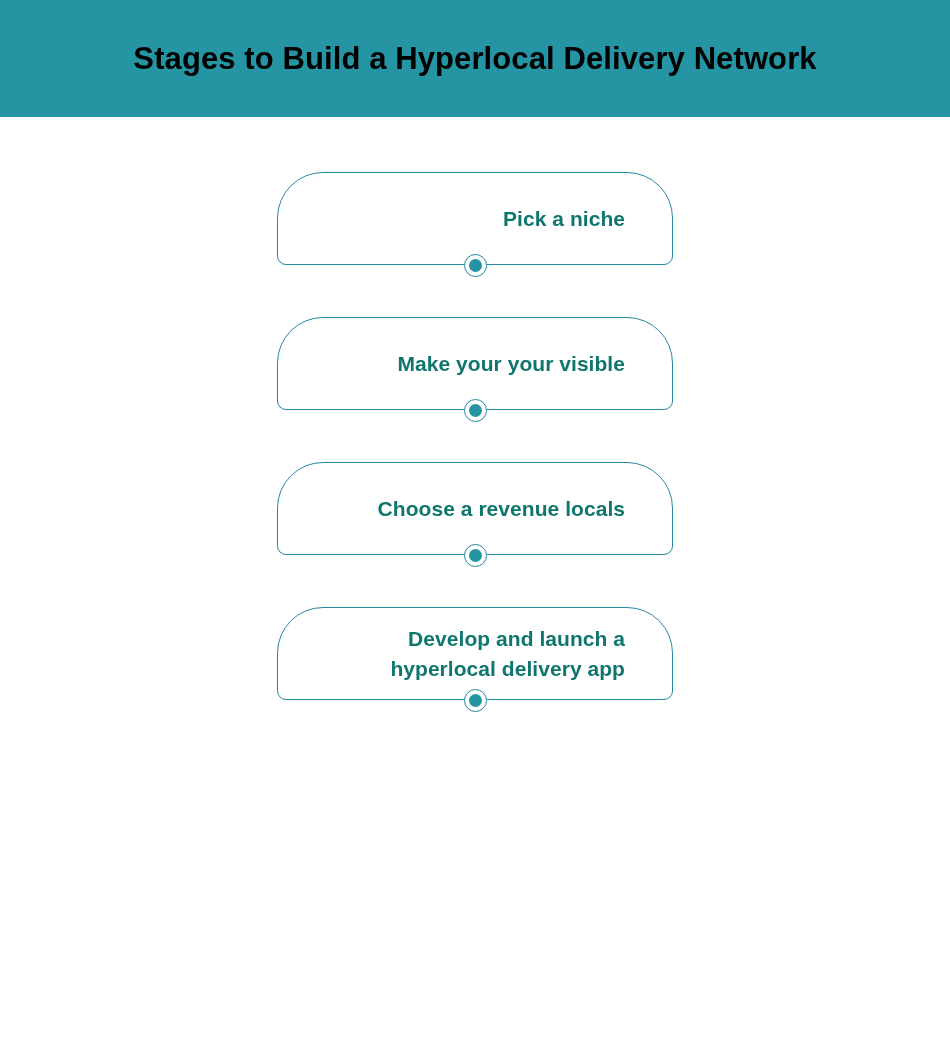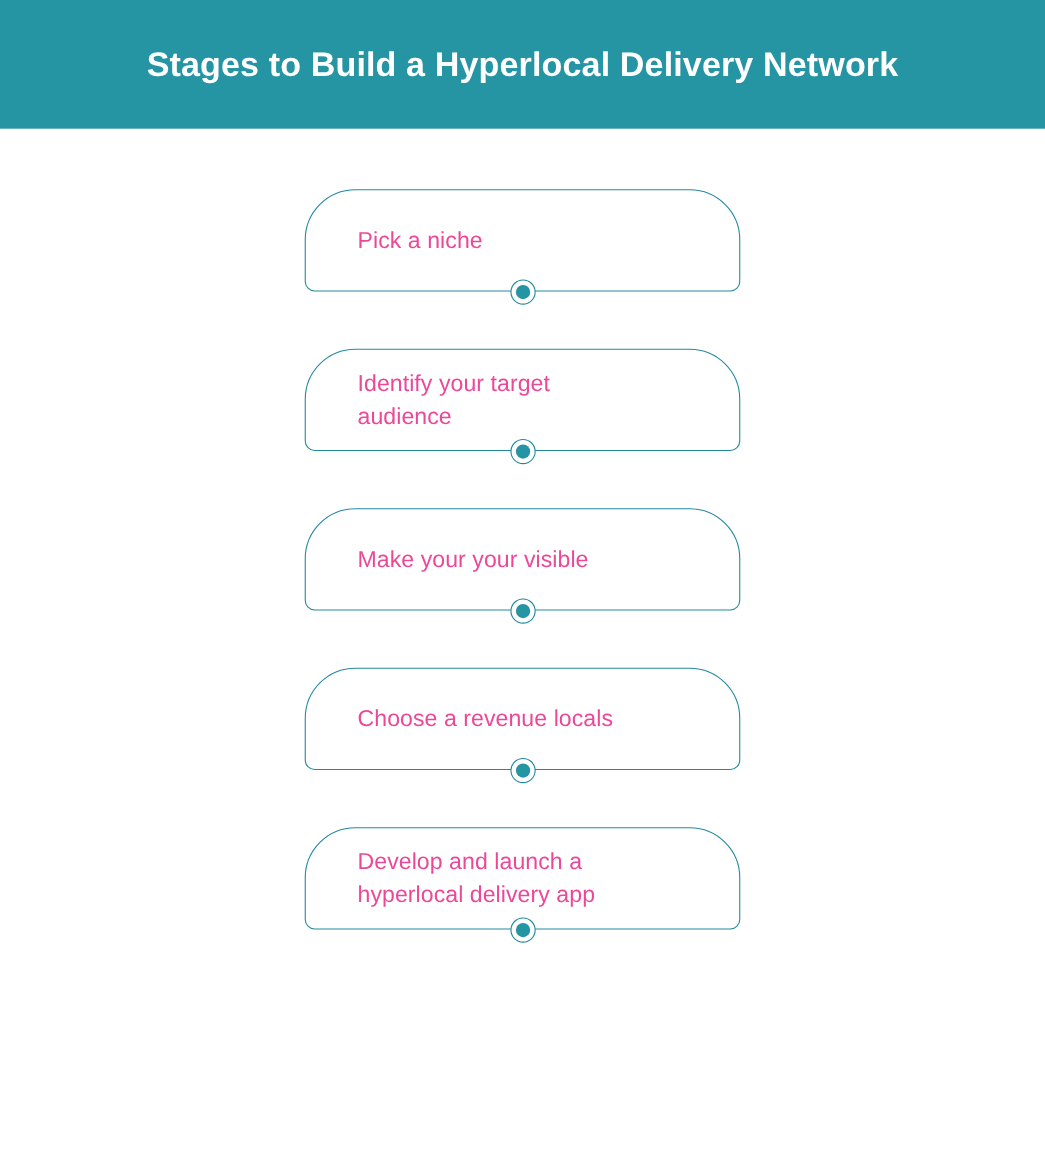--- a/index.html
+++ b/index.html
@@ -20,21 +20,21 @@
   .header-band {
     width: 950px;
     height: 117px;
     background: #2594a3;
     display: flex;
     align-items: center;
     justify-content: center;
     box-sizing: border-box;
   }
   .header-title {
-    color: #ffffff;
+    color: #000000;
     font-size: 31px;
     font-weight: bold;
     letter-spacing: 0.1px;
     line-height: 1.2;
     text-align: right;
     white-space: nowrap;
     margin: 0;
     padding: 0 30px;
   }
 
@@ -68,24 +68,24 @@
     border-radius: 46px 46px 9px 9px;
     background: #ffffff;
     display: flex;
     align-items: center;
     justify-content: center;
   }
 
   .stage-label {
     display: block;
     width: 300px;
-    text-align: left;
-    color: #ec4899;
+    text-align: right;
+    color: #0f766e;
     font-size: 21px;
-    font-weight: normal;
+    font-weight: bold;
     line-height: 1.42;
     letter-spacing: 0.05px;
     white-space: pre-line;
   }
 
   
   .stage-node {
     position: absolute;
     left: 50%;
     bottom: 0;
@@ -119,29 +119,20 @@
 
   <div class="stage">
     <div class="stage-card">
       <span class="stage-label">Pick a niche</span>
     </div>
     <div class="stage-node">
       <div class="stage-node-dot"></div>
     </div>
   </div>
 
-  <div class="stage">
-    <div class="stage-card">
-      <span class="stage-label">Identify your target
-audience</span>
-    </div>
-    <div class="stage-node">
-      <div class="stage-node-dot"></div>
-    </div>
-  </div>
 
   <div class="stage">
     <div class="stage-card">
       <span class="stage-label">Make your your visible</span>
     </div>
     <div class="stage-node">
       <div class="stage-node-dot"></div>
     </div>
   </div>
 

